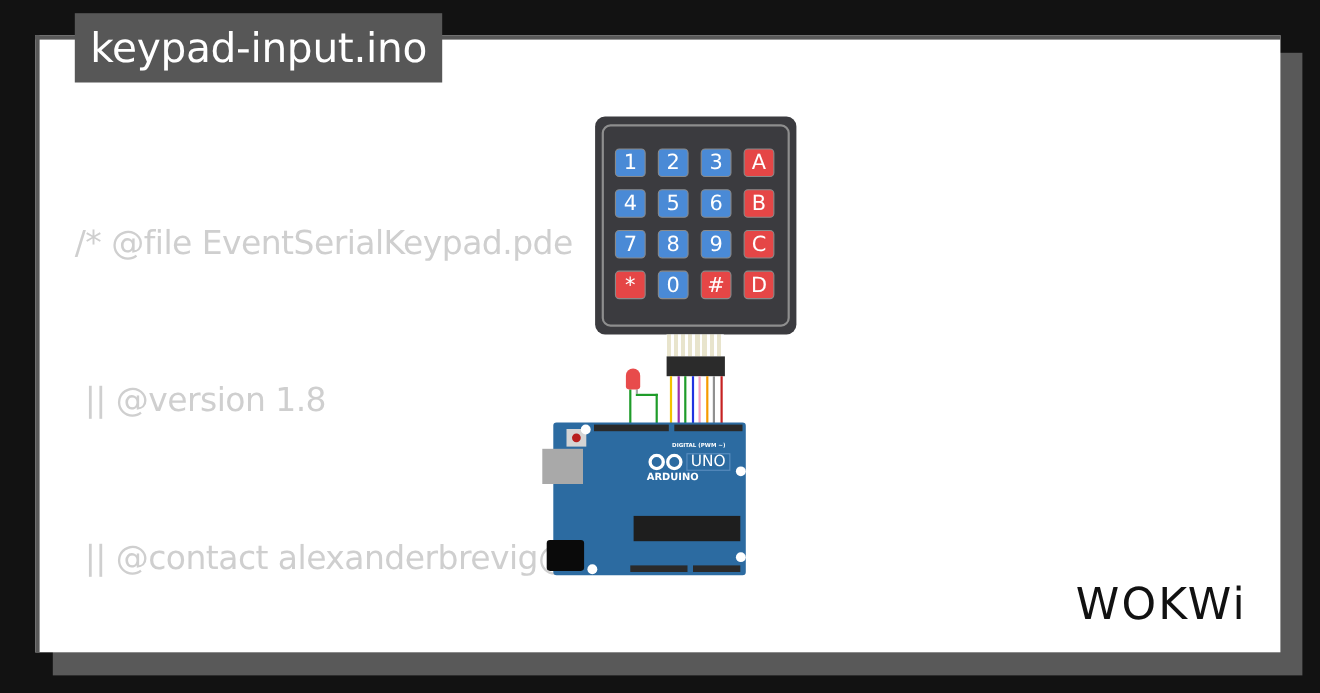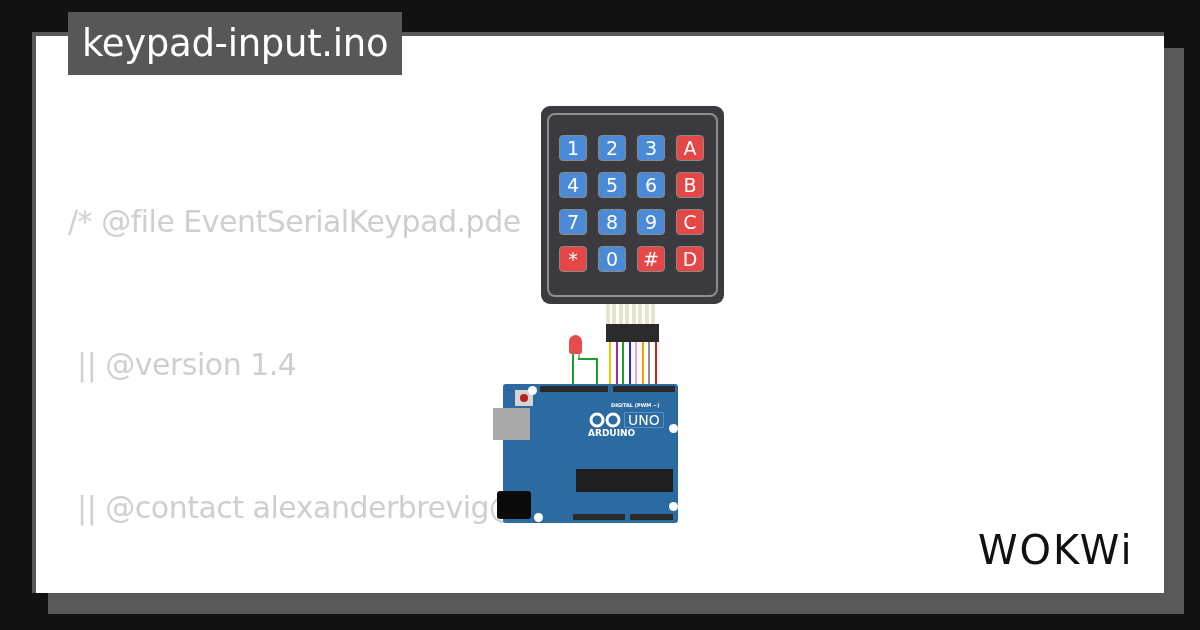--- a/index.html
+++ b/index.html
@@ -82,21 +82,21 @@
 </head>
 <body>
 
 <div class="shadow"></div>
 <div class="card"></div>
 
 <div class="title">keypad-input.ino</div>
 
 <div class="code">
   <div>/* @file EventSerialKeypad.pde</div>
-  <div> || @version 1.4</div>
+  <div> || @version 1.8</div>
   <div> || @contact alexanderbrevig@</div>
   
   
   
   
   
   
 </div>
 
 <div>

